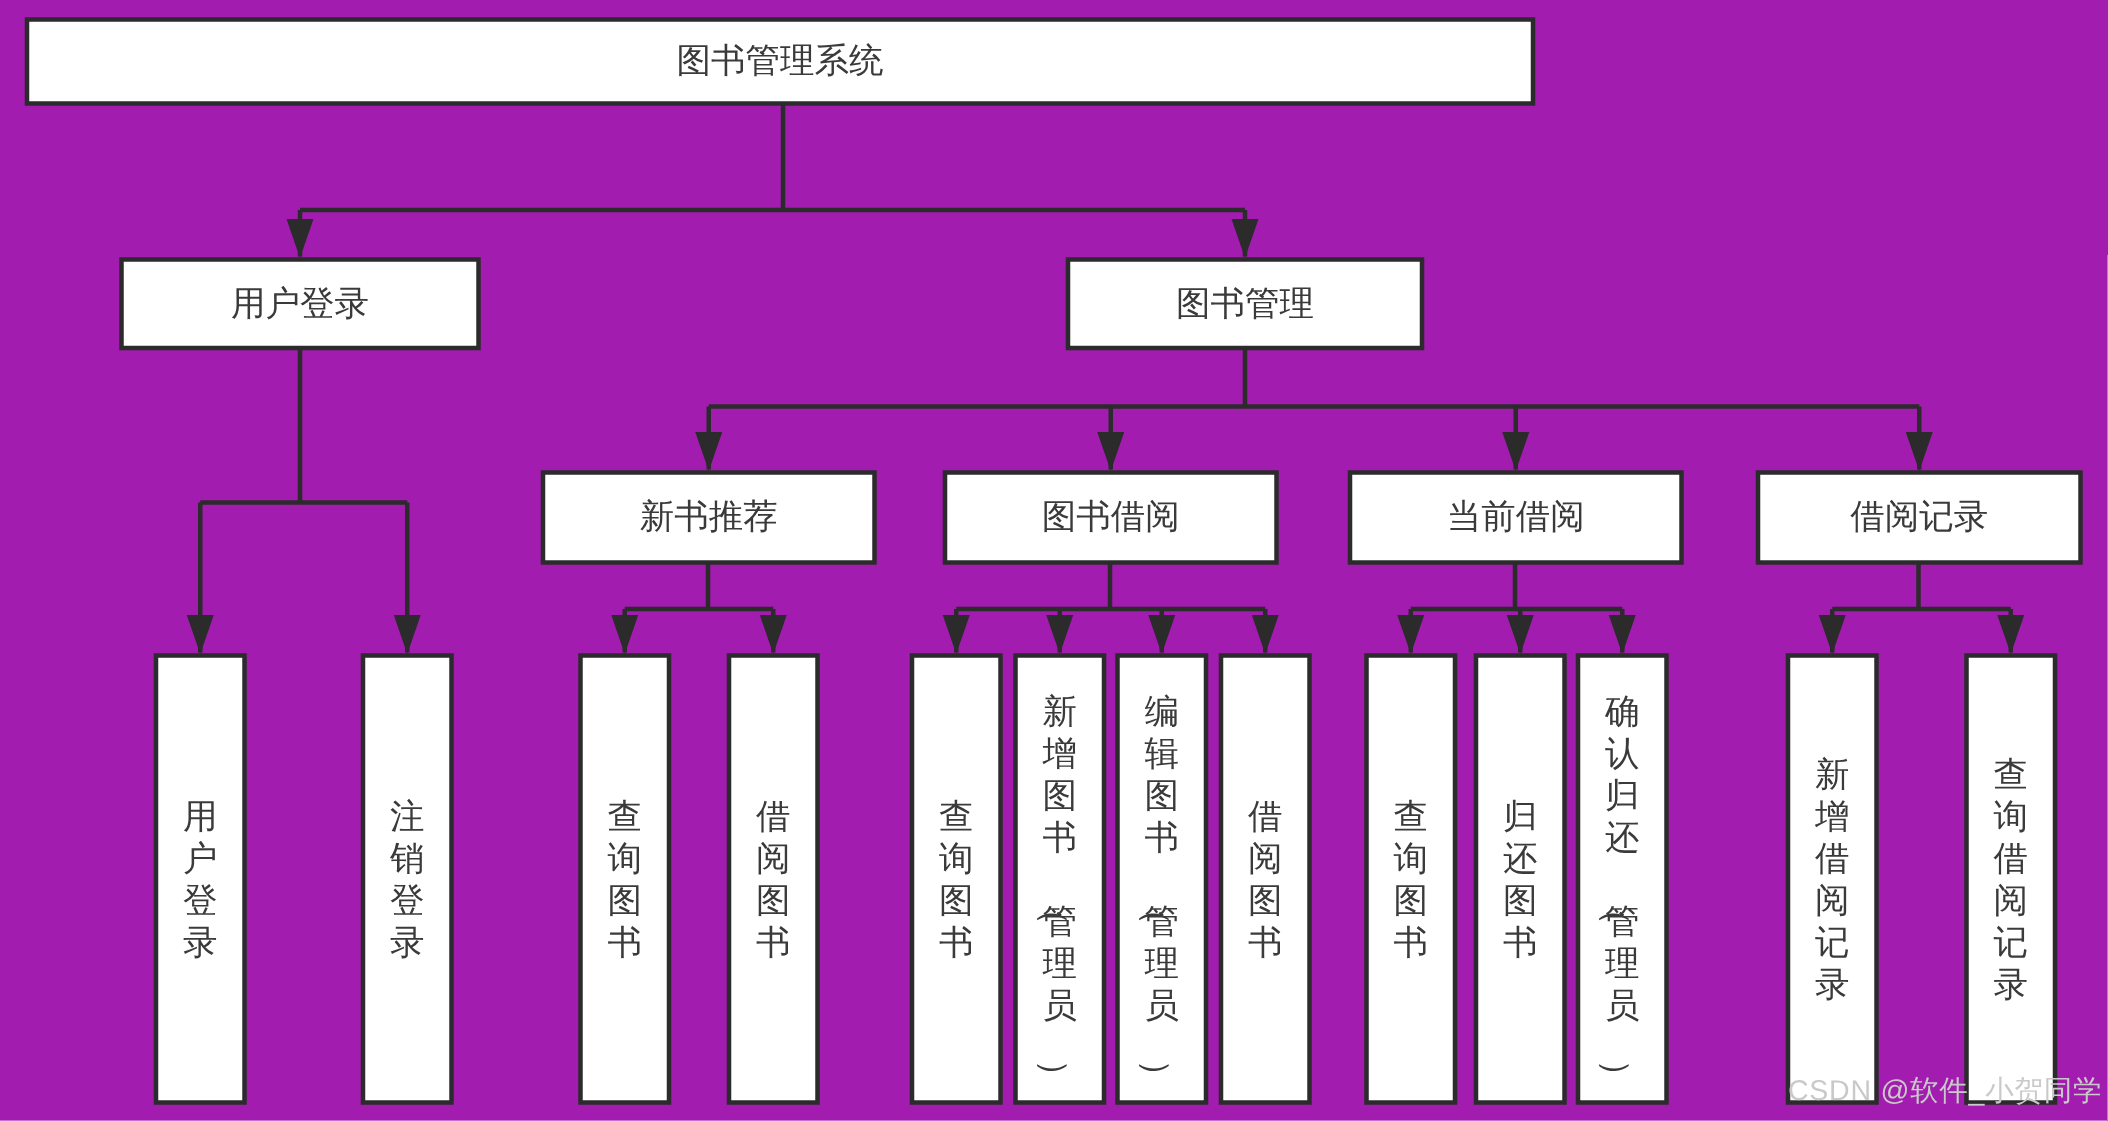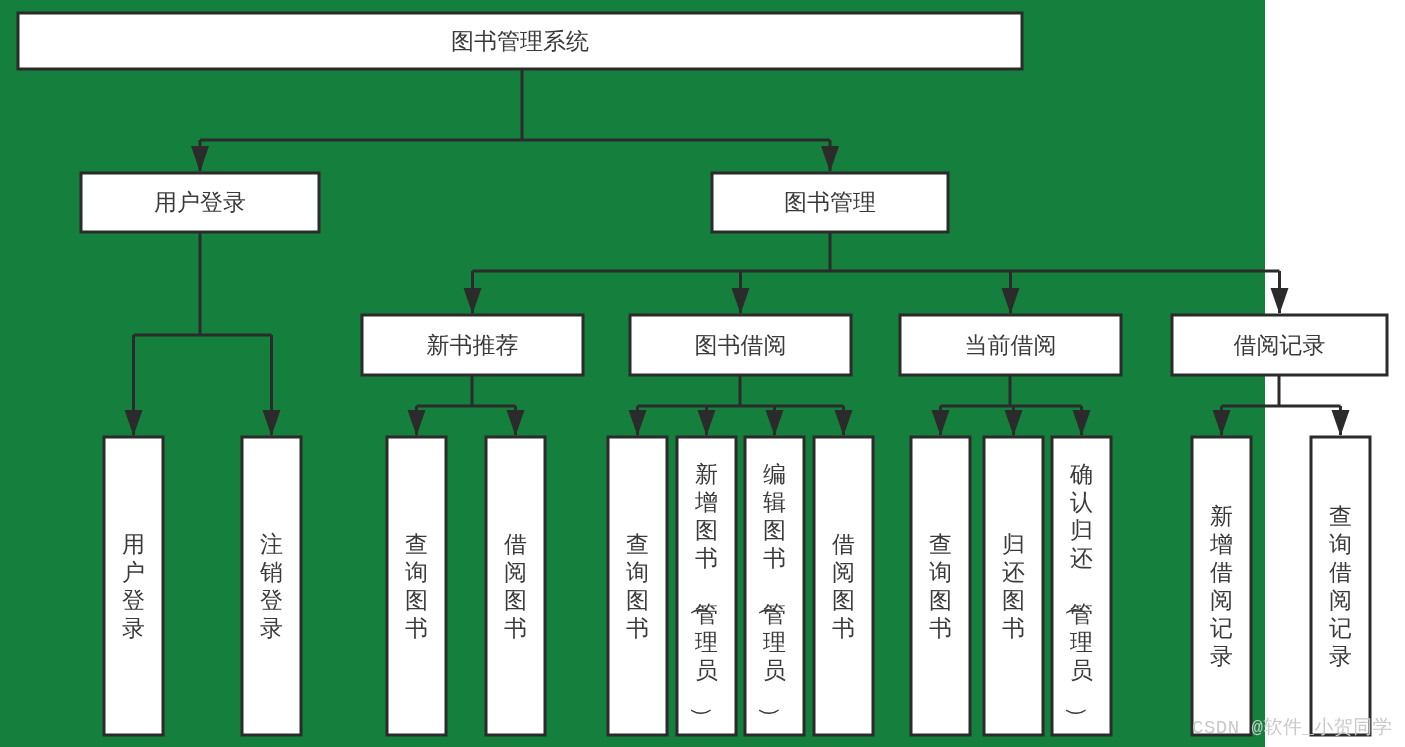--- a/index.html
+++ b/index.html
@@ -1,28 +1,28 @@
 <!DOCTYPE html>
 <html><head>
 <meta charset="utf-8">
 <style>
   html,body{margin:0;padding:0;background:#ffffff;}
   body{width:1405px;height:747px;overflow:hidden;
        font-family:"Liberation Sans","DejaVu Sans",sans-serif;}
-  #diagram-root{position:relative;width:1265px;height:747px;background:#15803d;}
+  #diagram-root{position:relative;width:1405px;height:747px;background:#a21caf;}
   svg#tree-svg{position:absolute;left:0;top:0;width:1405px;height:747px;display:block;}
   .node-box{fill:#ffffff;stroke:#2b2b2b;stroke-width:3;}
   .connector{stroke:#2b2b2b;stroke-width:3;fill:none;stroke-linecap:butt;}
   .arrow-head{fill:#2b2b2b;stroke:none;}
   .node-label{fill:#3a3a3a;font-family:"DejaVu Sans","Liberation Sans",sans-serif;
               font-size:23px;text-anchor:middle;dominant-baseline:middle;}
   .node-label-v{fill:#3a3a3a;font-family:"DejaVu Sans","Liberation Sans",sans-serif;
               font-size:23px;text-anchor:middle;}
   .watermark{position:absolute;color:#c9c9c9;font-size:19px;letter-spacing:.5px;
-             font-family:Liberation Mono, monospace;
+             font-family:Liberation Sans, sans-serif;
              white-space:nowrap;user-select:none;}
 </style>
 </head>
 <body>
 
 <div id="diagram-root">
   <svg id="tree-svg" viewBox="0 0 1405 747" xmlns="http://www.w3.org/2000/svg">
     <g id="edges-layer">
         <line x1="522" y1="69" x2="522" y2="140" class="connector"></line>
         <line x1="200" y1="140" x2="830" y2="140" class="connector"></line>

